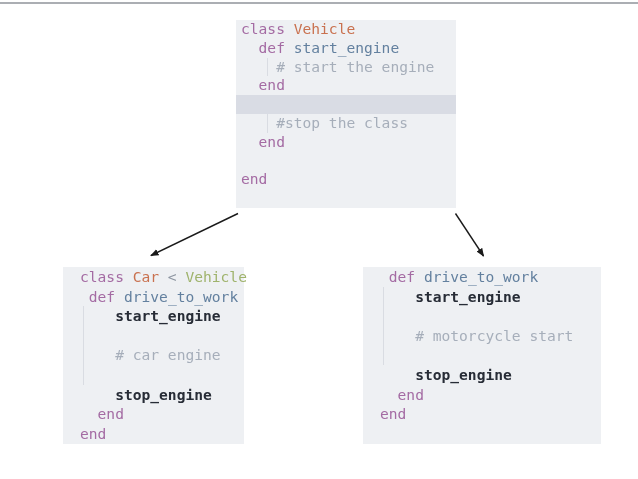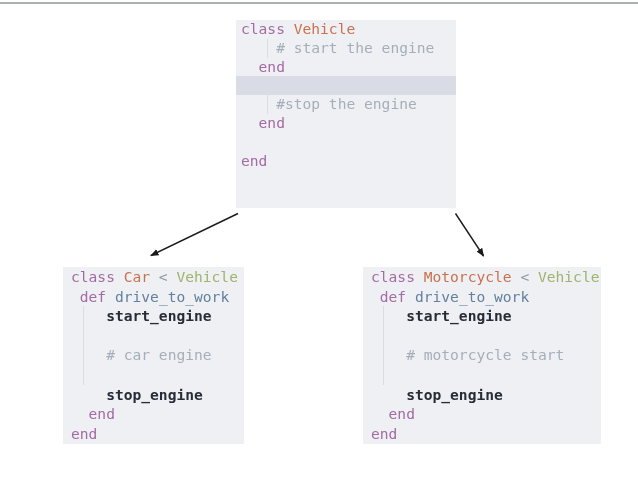--- a/index.html
+++ b/index.html
@@ -26,21 +26,21 @@
   #block-car        { left: 63px;  top: 267px; width: 181px; height: 177px; }
   #block-motorcycle { left: 363px; top: 267px; width: 238px; height: 177px; }
 
   .code-line {
     position: relative;
     white-space: pre;
     overflow: visible;
   }
   #block-vehicle .code-line { height: 18.8px; line-height: 18.8px; padding-left: 5px; }
   #block-car .code-line,
-  #block-motorcycle .code-line { height: 19.6px; line-height: 19.6px; padding-left: 8px; }
+  #block-motorcycle .code-line { height: 19.6px; line-height: 19.6px; padding-left: 17px; }
 
   .code-line.highlighted { background: var(--highlight_bg, #d9dce4); }
 
   .indent-guide {
     position: absolute;
     top: 0; bottom: 0;
     width: 1px;
     background: var(--guide, #d9dce2);
   }
 
@@ -61,43 +61,43 @@
 </style>
 </head>
 <body>
 
 <div id="canvas">
 
   <div id="top-rule"></div>
 
   <div id="block-vehicle" class="code-block">
       <div class="code-line"><span class="tok-keyword">class </span><span class="tok-classname">Vehicle</span></div>
+      <div class="code-line"><span class="tok-plain">  </span><span class="tok-keyword">def </span><span class="tok-method">start_engine</span></div>
       <div class="code-line"><span class="indent-guide" style="left: 31px;"></span><span class="tok-plain">    </span><span class="tok-comment"># start the engine</span></div>
       <div class="code-line"><span class="tok-plain">  </span><span class="tok-keyword">end</span></div>
       <div class="code-line highlighted"></div>
-      <div class="code-line"><span class="indent-guide" style="left: 31px;"></span><span class="tok-plain">    </span><span class="tok-comment">#stop the engine</span></div>
+      <div class="code-line"><span class="indent-guide" style="left: 31px;"></span><span class="tok-plain">    </span><span class="tok-comment">#stop the class</span></div>
       <div class="code-line"><span class="tok-plain">  </span><span class="tok-keyword">end</span></div>
       <div class="code-line"></div>
       <div class="code-line"><span class="tok-keyword">end</span></div>
     </div>
 
   <div id="block-car" class="code-block">
       <div class="code-line"><span class="tok-keyword">class </span><span class="tok-classname">Car</span><span class="tok-operator"> &lt; </span><span class="tok-superclass">Vehicle</span></div>
       <div class="code-line"><span class="tok-plain"> </span><span class="tok-keyword">def </span><span class="tok-method">drive_to_work</span></div>
       <div class="code-line"><span class="indent-guide" style="left: 20px;"></span><span class="tok-plain">    </span><span class="tok-call">start_engine</span></div>
       <div class="code-line"><span class="indent-guide" style="left: 20px;"></span></div>
       <div class="code-line"><span class="indent-guide" style="left: 20px;"></span><span class="tok-plain">    </span><span class="tok-comment"># car engine</span></div>
       <div class="code-line"><span class="indent-guide" style="left: 20px;"></span></div>
       <div class="code-line"><span class="tok-plain">    </span><span class="tok-call">stop_engine</span></div>
       <div class="code-line"><span class="tok-plain">  </span><span class="tok-keyword">end</span></div>
       <div class="code-line"><span class="tok-keyword">end</span></div>
     </div>
 
   <div id="block-motorcycle" class="code-block">
-      <div class="code-line"><span class="tok-keyword">class </span><span class="tok-classname">Motorcycle</span><span class="tok-operator"> &lt; </span><span class="tok-superclass">Vehicle</span></div>
       <div class="code-line"><span class="tok-plain"> </span><span class="tok-keyword">def </span><span class="tok-method">drive_to_work</span></div>
       <div class="code-line"><span class="indent-guide" style="left: 20px;"></span><span class="tok-plain">    </span><span class="tok-call">start_engine</span></div>
       <div class="code-line"><span class="indent-guide" style="left: 20px;"></span></div>
       <div class="code-line"><span class="indent-guide" style="left: 20px;"></span><span class="tok-plain">    </span><span class="tok-comment"># motorcycle start</span></div>
       <div class="code-line"><span class="indent-guide" style="left: 20px;"></span></div>
       <div class="code-line"><span class="tok-plain">    </span><span class="tok-call">stop_engine</span></div>
       <div class="code-line"><span class="tok-plain">  </span><span class="tok-keyword">end</span></div>
       <div class="code-line"><span class="tok-keyword">end</span></div>
     </div>
 

